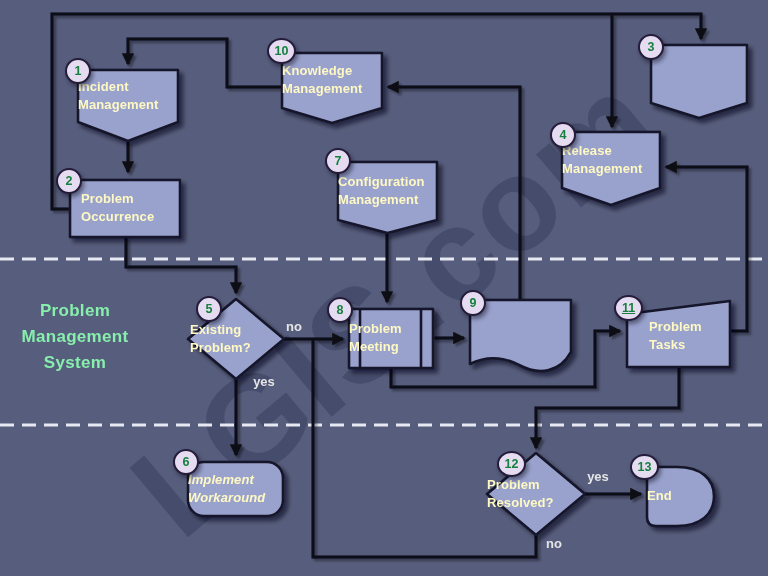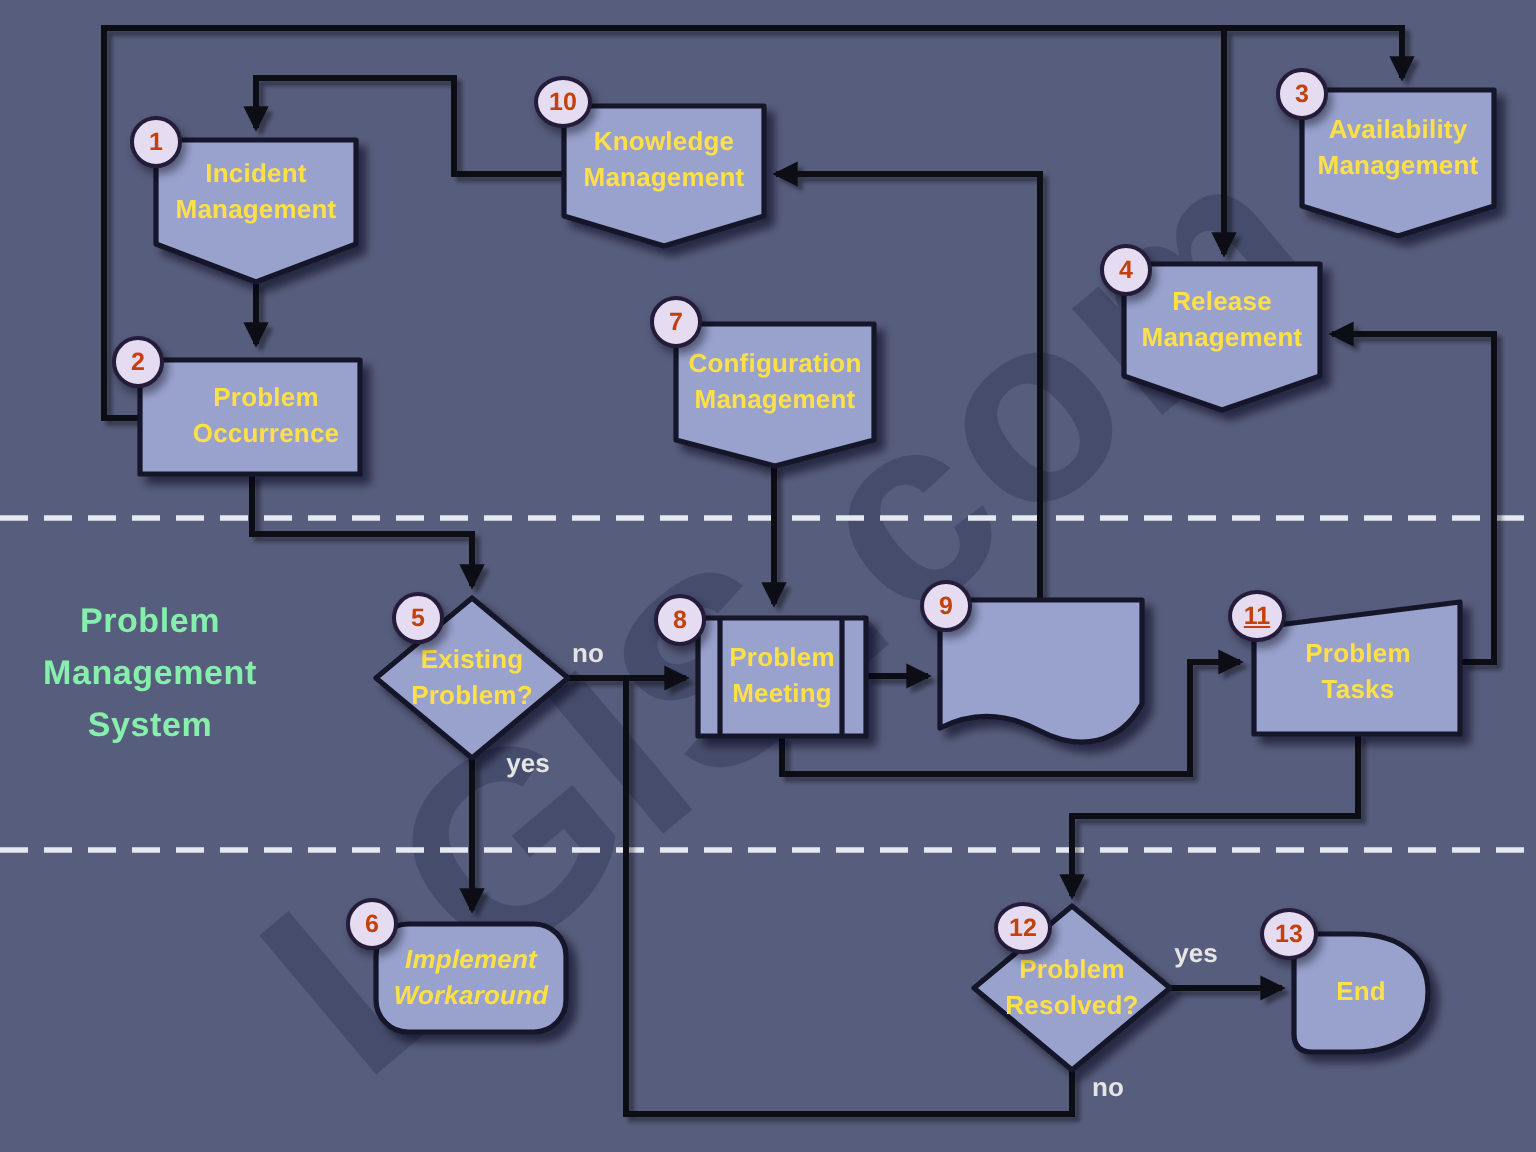--- a/index.html
+++ b/index.html
@@ -1,26 +1,26 @@
 <!DOCTYPE html>
 <html><head>
 <meta charset="utf-8">
 <style>
   html,body{margin:0;padding:0;background:#2e3247;}
   #stage{position:relative;width:768px;height:576px;background:#575d7d;overflow:hidden;
          font-family:"Liberation Sans",sans-serif;}
   #stage svg{position:absolute;left:0;top:0;}
-  .nlabel{position:absolute;z-index:3;text-align:center;font-size:13px;font-weight:bold;
-          color:#fde047;line-height:18px;letter-spacing:.1px;}
+  .nlabel{position:absolute;z-index:3;font-size:13px;font-weight:bold;
+          color:#fef9c3;line-height:18px;letter-spacing:.1px;}
   .elabel{position:absolute;z-index:3;text-align:center;font-size:13px;font-weight:bold;
           color:#e5e5e5;}
   .badge{position:absolute;z-index:4;width:26px;height:26px;border-radius:50%;
          background:#e6dcf1;border:2.5px solid #241c3a;box-sizing:border-box;
          display:flex;align-items:center;justify-content:center;
-         font-size:12.5px;font-weight:bold;color:#c2410c;
+         font-size:12.5px;font-weight:bold;color:#15803d;
          box-shadow:2px 3px 4px rgba(5,6,15,.45);}
   .badge.wide{width:29px;}
   #lane-title{position:absolute;z-index:3;left:8px;top:298px;width:134px;text-align:center;
           font-size:17px;font-weight:bold;line-height:26px;color:#86efac;letter-spacing:.3px;}
 </style>
 </head>
 <body>
 
 <div id="stage">
 
@@ -78,21 +78,20 @@
     <path d="M627,314 L730,301 V367 H627 Z"></path>
     <path d="M536,453 L585,494 L536,535 L487,494 Z"></path>
     <path d="M656,467 H677 C701,467 714,479 714,496 C714,514 701,526 677,526 H656 Q647,526 647,517 V476 Q647,467 656,467 Z"></path>
   </g>
 </svg>
 
 <div id="lane-title">Problem Management System</div>
 
 <div class="nlabel" style="left:78px;top:78px;width:100px;">Incident Management</div>
 <div class="nlabel" style="left:70px;top:190px;width:104px;margin-left:11px;">Problem Occurrence</div>
-<div class="nlabel" style="left:651px;top:56px;width:96px;">Availability Management</div>
 <div class="nlabel" style="left:562px;top:142px;width:98px;">Release Management</div>
 <div class="nlabel" style="left:190px;top:321px;width:92px;">Existing Problem?</div>
 <div class="nlabel" style="left:188px;top:471px;width:95px;font-style:italic;">Implement Workaround</div>
 <div class="nlabel" style="left:338px;top:173px;width:99px;">Configuration Management</div>
 <div class="nlabel" style="left:349px;top:320px;width:84px;">Problem Meeting</div>
 <div class="nlabel" style="left:282px;top:62px;width:100px;">Knowledge Management</div>
 <div class="nlabel" style="left:649px;top:318px;width:60px;">Problem Tasks</div>
 <div class="nlabel" style="left:487px;top:476px;width:98px;">Problem Resolved?</div>
 <div class="nlabel" style="left:647px;top:487px;width:67px;">End</div>
 

